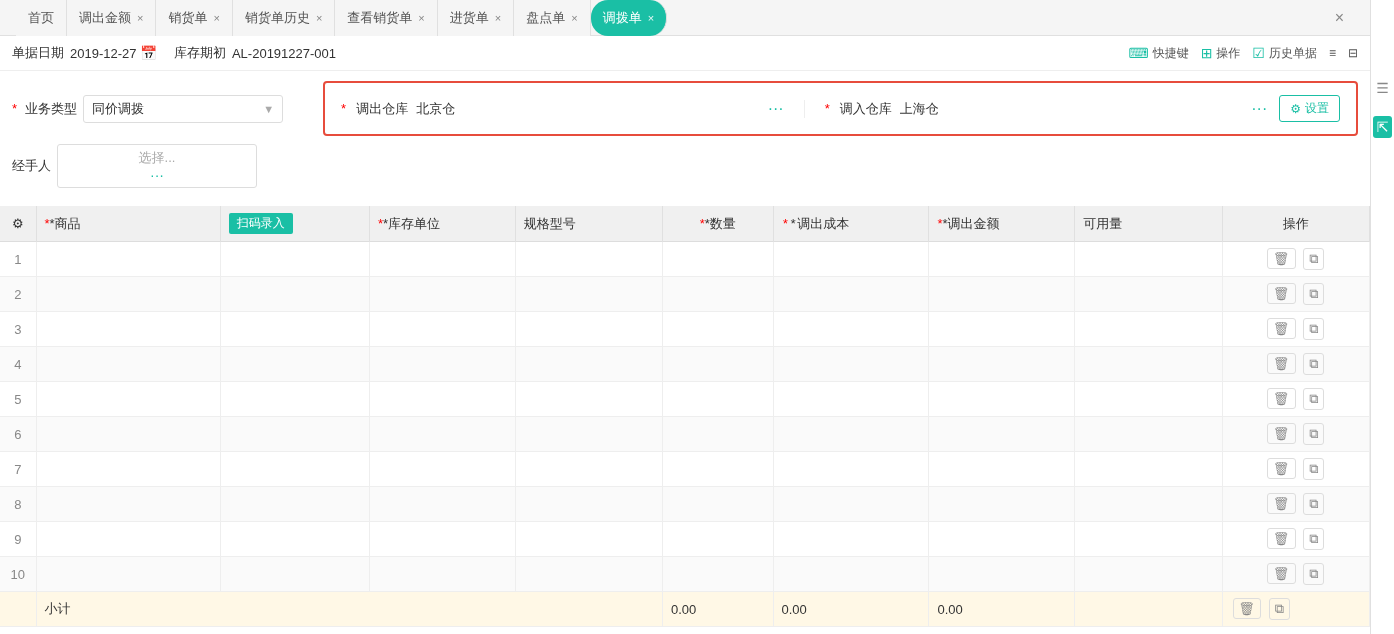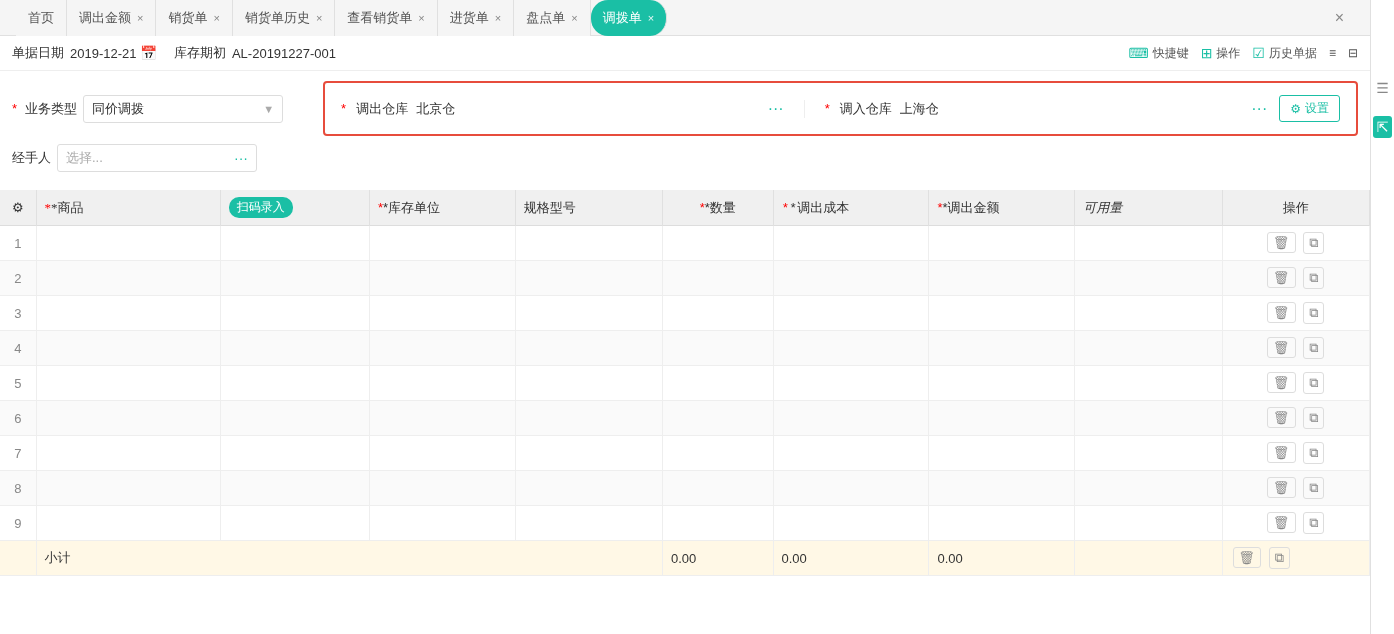--- a/index.html
+++ b/index.html
@@ -94,32 +94,32 @@
     tbody tr:nth-child(even) { background: #fafafa; }
     tbody td {
       padding: 6px 8px; border-right: 1px solid #eee; height: 32px;
     }
     .row-num { color: #888; text-align: center; width: 36px; }
     .subtotal-row td { background: #fff8e6; font-weight: 500; }
 
     .op-btn { background: none; border: 1px solid #ddd; border-radius: 3px; padding: 2px 5px; cursor: pointer; color: #888; font-size: 13px; margin: 0 2px; }
 
     .col-settings { width: 36px; text-align: center; }
-    .col-product { min-width: 100px; font-family: Liberation Serif, serif; }
+    .col-product { min-width: 100px; }
     .col-scan { }
     .col-unit { min-width: 70px; }
     .col-spec { min-width: 80px; }
     .col-qty { min-width: 60px; text-align: center; }
     .col-cost { min-width: 70px; font-family: Liberation Mono, monospace; }
     .col-amount { min-width: 70px; }
-    .col-avail { min-width: 80px; font-style: italic; }
+    .col-avail { min-width: 80px; }
     .col-op { min-width: 80px; text-align: center; }
 
     .scan-btn {
-      background: #1abfa5; color: #fff; border: none; border-radius: 10px;
+      background: #1abfa5; color: #fff; border: none; border-radius: 2px;
       padding: 2px 8px; font-size: 12px; cursor: pointer;
     }
 
     .right-sidebar {
       position: fixed; right: 0; top: 0; height: 100%; width: 24px;
       background: #fff; border-left: 1px solid #e0e0e0; display: flex;
       flex-direction: column; align-items: center; gap: 20px; padding-top: 80px;
     }
     .sidebar-icon { color: #888; font-size: 14px; cursor: pointer; }
     .sidebar-icon.active { color: #1abfa5; background: #1abfa5; color: #fff; padding: 3px 4px; border-radius: 3px; }
@@ -164,21 +164,21 @@
       <span class="close-btn">×</span>
     </div>
     <div class="tab-close-all">×</div>
   </div>
 
   <div class="toolbar">
     <div class="toolbar-left">
       <div class="field-group">
         <span class="field-label">单据日期</span>
         <div class="date-input">
-          <span>2019-12-21</span>
+          <span>2019-12-27</span>
           <span class="calendar-icon">📅</span>
         </div>
       </div>
       <div class="field-group">
         <span class="field-label">库存期初</span>
         <span>AL-20191227-001</span>
       </div>
     </div>
     <div class="toolbar-right">
       <div class="toolbar-action">
@@ -233,21 +233,21 @@
         <button class="settings-btn">
           <span>⚙</span>
           <span>设置</span>
         </button>
       </div>
     </div>
 
     <div class="form-row">
       <div class="field-group">
         <span class="field-label">经手人</span>
-        <div class="field-input" style="min-width:200px; color:#aaa;">
+        <div class="field-input" style="min-width:200px; color:#aaa;flex-direction:column;">
           <span>选择...</span>
           <span class="dots">···</span>
         </div>
       </div>
     </div>
   </div>
 
   <div class="data-table-wrap">
     <table>
       <thead>
@@ -394,20 +394,35 @@
         <td></td>
         <td></td>
         <td></td>
         <td class="col-op">
           <button class="op-btn">🗑</button>
           <button class="op-btn">⧉</button>
         </td>
       </tr>
           <tr>
         <td class="row-num">9</td>
+        <td></td>
+        <td></td>
+        <td></td>
+        <td></td>
+        <td></td>
+        <td></td>
+        <td></td>
+        <td></td>
+        <td class="col-op">
+          <button class="op-btn">🗑</button>
+          <button class="op-btn">⧉</button>
+        </td>
+      </tr>
+          <tr>
+        <td class="row-num">10</td>
         <td></td>
         <td></td>
         <td></td>
         <td></td>
         <td></td>
         <td></td>
         <td></td>
         <td></td>
         <td class="col-op">
           <button class="op-btn">🗑</button>

